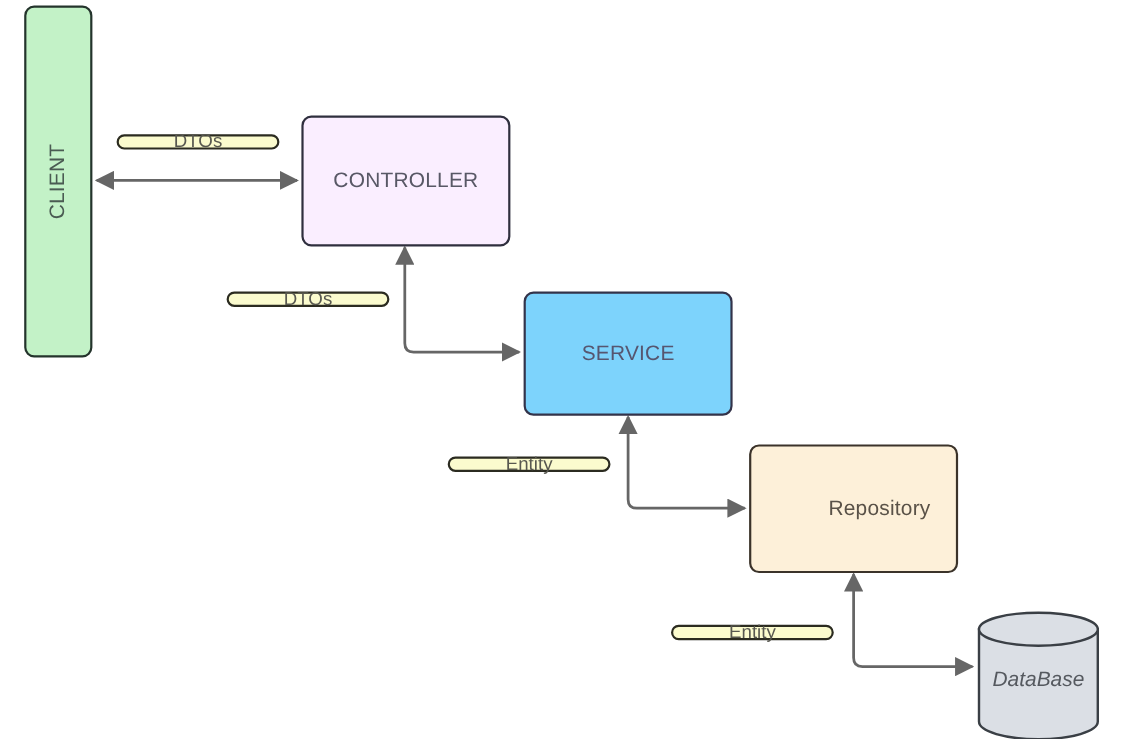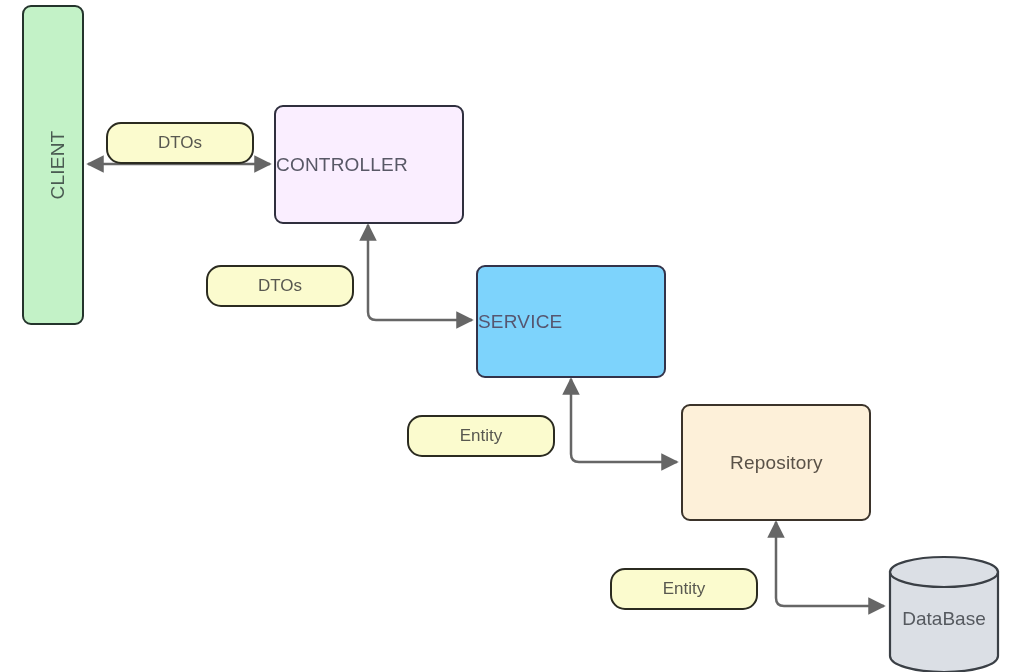--- a/index.html
+++ b/index.html
@@ -19,21 +19,21 @@
     left: 0;
     top: 0;
     width: 1026px;
     height: 672px;
   }
   .node {
     position: absolute;
     box-sizing: border-box;
     display: flex;
     align-items: center;
-    justify-content: flex-start;
+    justify-content: center;
     border-radius: 9px;
     font-size: 19px;
     letter-spacing: 0.2px;
     color: #4e4e58;
     text-align: center;
     z-index: 3;
   }
   .node-client {
     left: 22px;
     top: 5px;
@@ -76,39 +76,40 @@
     color: #5a5248;
     padding-left: 47px;
   }
   .cylinder {
     position: absolute;
     left: 888px;
     top: 555px;
     width: 112px;
     height: 118px;
     z-index: 3;
+    font-style: italic;
   }
   .cylinder .cyl-label {
     position: absolute;
     left: 0;
     top: 0;
     width: 112px;
     height: 118px;
     display: flex;
     align-items: center;
     justify-content: center;
     font-size: 19px;
     color: #55595f;
     padding-top: 10px;
     box-sizing: border-box;
   }
   .pill {
     position: absolute;
     box-sizing: border-box;
-    height: 42px;
+    height: 14px;
     background: #fbfbce;
     border: 2px solid #2b2b20;
     border-radius: 15px;
     display: flex;
     align-items: center;
     justify-content: center;
     font-size: 17px;
     color: #585850;
     z-index: 5;
   }

